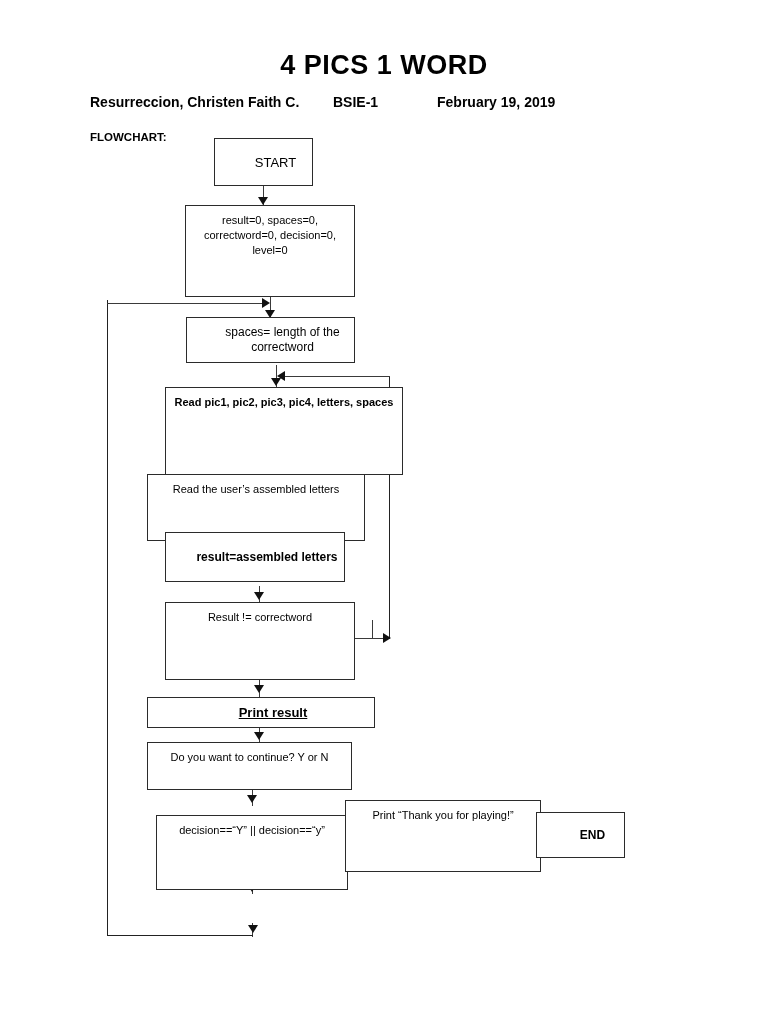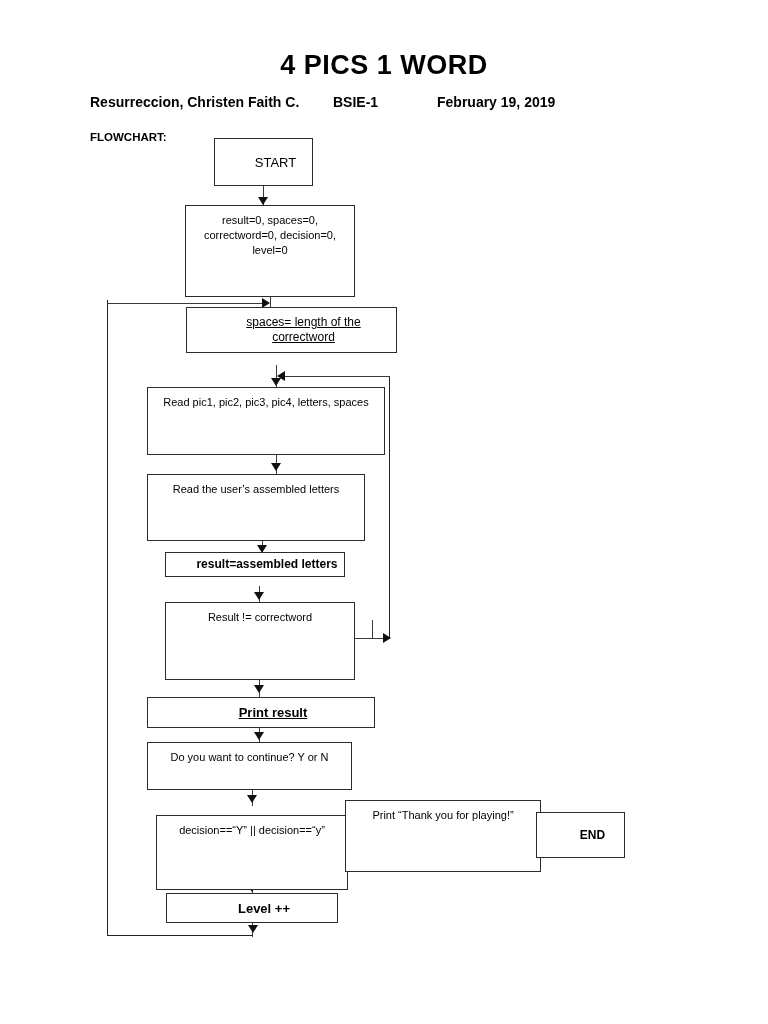--- a/index.html
+++ b/index.html
@@ -184,34 +184,34 @@
   <div class="fbox center-v f13" style="left:214px; top:138px; width:99px; height:48px;">
     <span class="txt">START</span>
   </div>
 
   <div class="fbox pad-top" style="left:185px; top:205px; width:170px; height:92px;">
     <span class="txt">result=0, spaces=0,
 correctword=0, decision=0,
 level=0</span>
   </div>
 
-  <div class="fbox center-v f12" style="left:186px; top:307px; width:211px; height:46px;text-decoration:underline;">
+  <div class="fbox center-v f12" style="left:186px; top:317px; width:169px; height:46px;">
     <span class="txt">spaces= length of the
 correctword</span>
   </div>
 
-  <div class="fbox pad-top" style="left:147px; top:387px; width:238px; height:68px;">
+  <div class="fbox pad-top" style="left:165px; top:387px; width:238px; height:88px;font-weight:bold;">
     <span class="txt">Read pic1, pic2, pic3, pic4, letters, spaces</span>
   </div>
 
   <div class="fbox pad-top" style="left:147px; top:474px; width:218px; height:67px;">
     <span class="txt">Read the user’s assembled letters</span>
   </div>
 
-  <div class="fbox center-v bold f12" style="left:165px; top:552px; width:180px; height:25px;">
+  <div class="fbox center-v bold f12" style="left:165px; top:532px; width:180px; height:50px;">
     <span class="txt">result=assembled letters</span>
   </div>
 
   <div class="fbox pad-top" style="left:165px; top:602px; width:190px; height:78px;">
     <span class="txt">Result != correctword</span>
   </div>
 
   <div class="fbox center-v bold f13" style="left:147px; top:697px; width:228px; height:31px;text-decoration:underline;">
     <span class="txt">Print result</span>
   </div>
@@ -225,17 +225,14 @@
   </div>
 
   <div class="fbox pad-top" style="left:345px; top:800px; width:196px; height:72px;">
     <span class="txt">Print “Thank you for playing!”</span>
   </div>
 
   <div class="fbox center-v f12 bold" style="left:536px; top:812px; width:89px; height:46px; z-index:4;">
     <span class="txt">END</span>
   </div>
 
-  <div class="fbox center-v bold f13" style="left:166px; top:893px; width:172px; height:30px;">
-    <span class="txt">Level ++</span>
-  </div>
 
 </div>
 
 </body></html>

